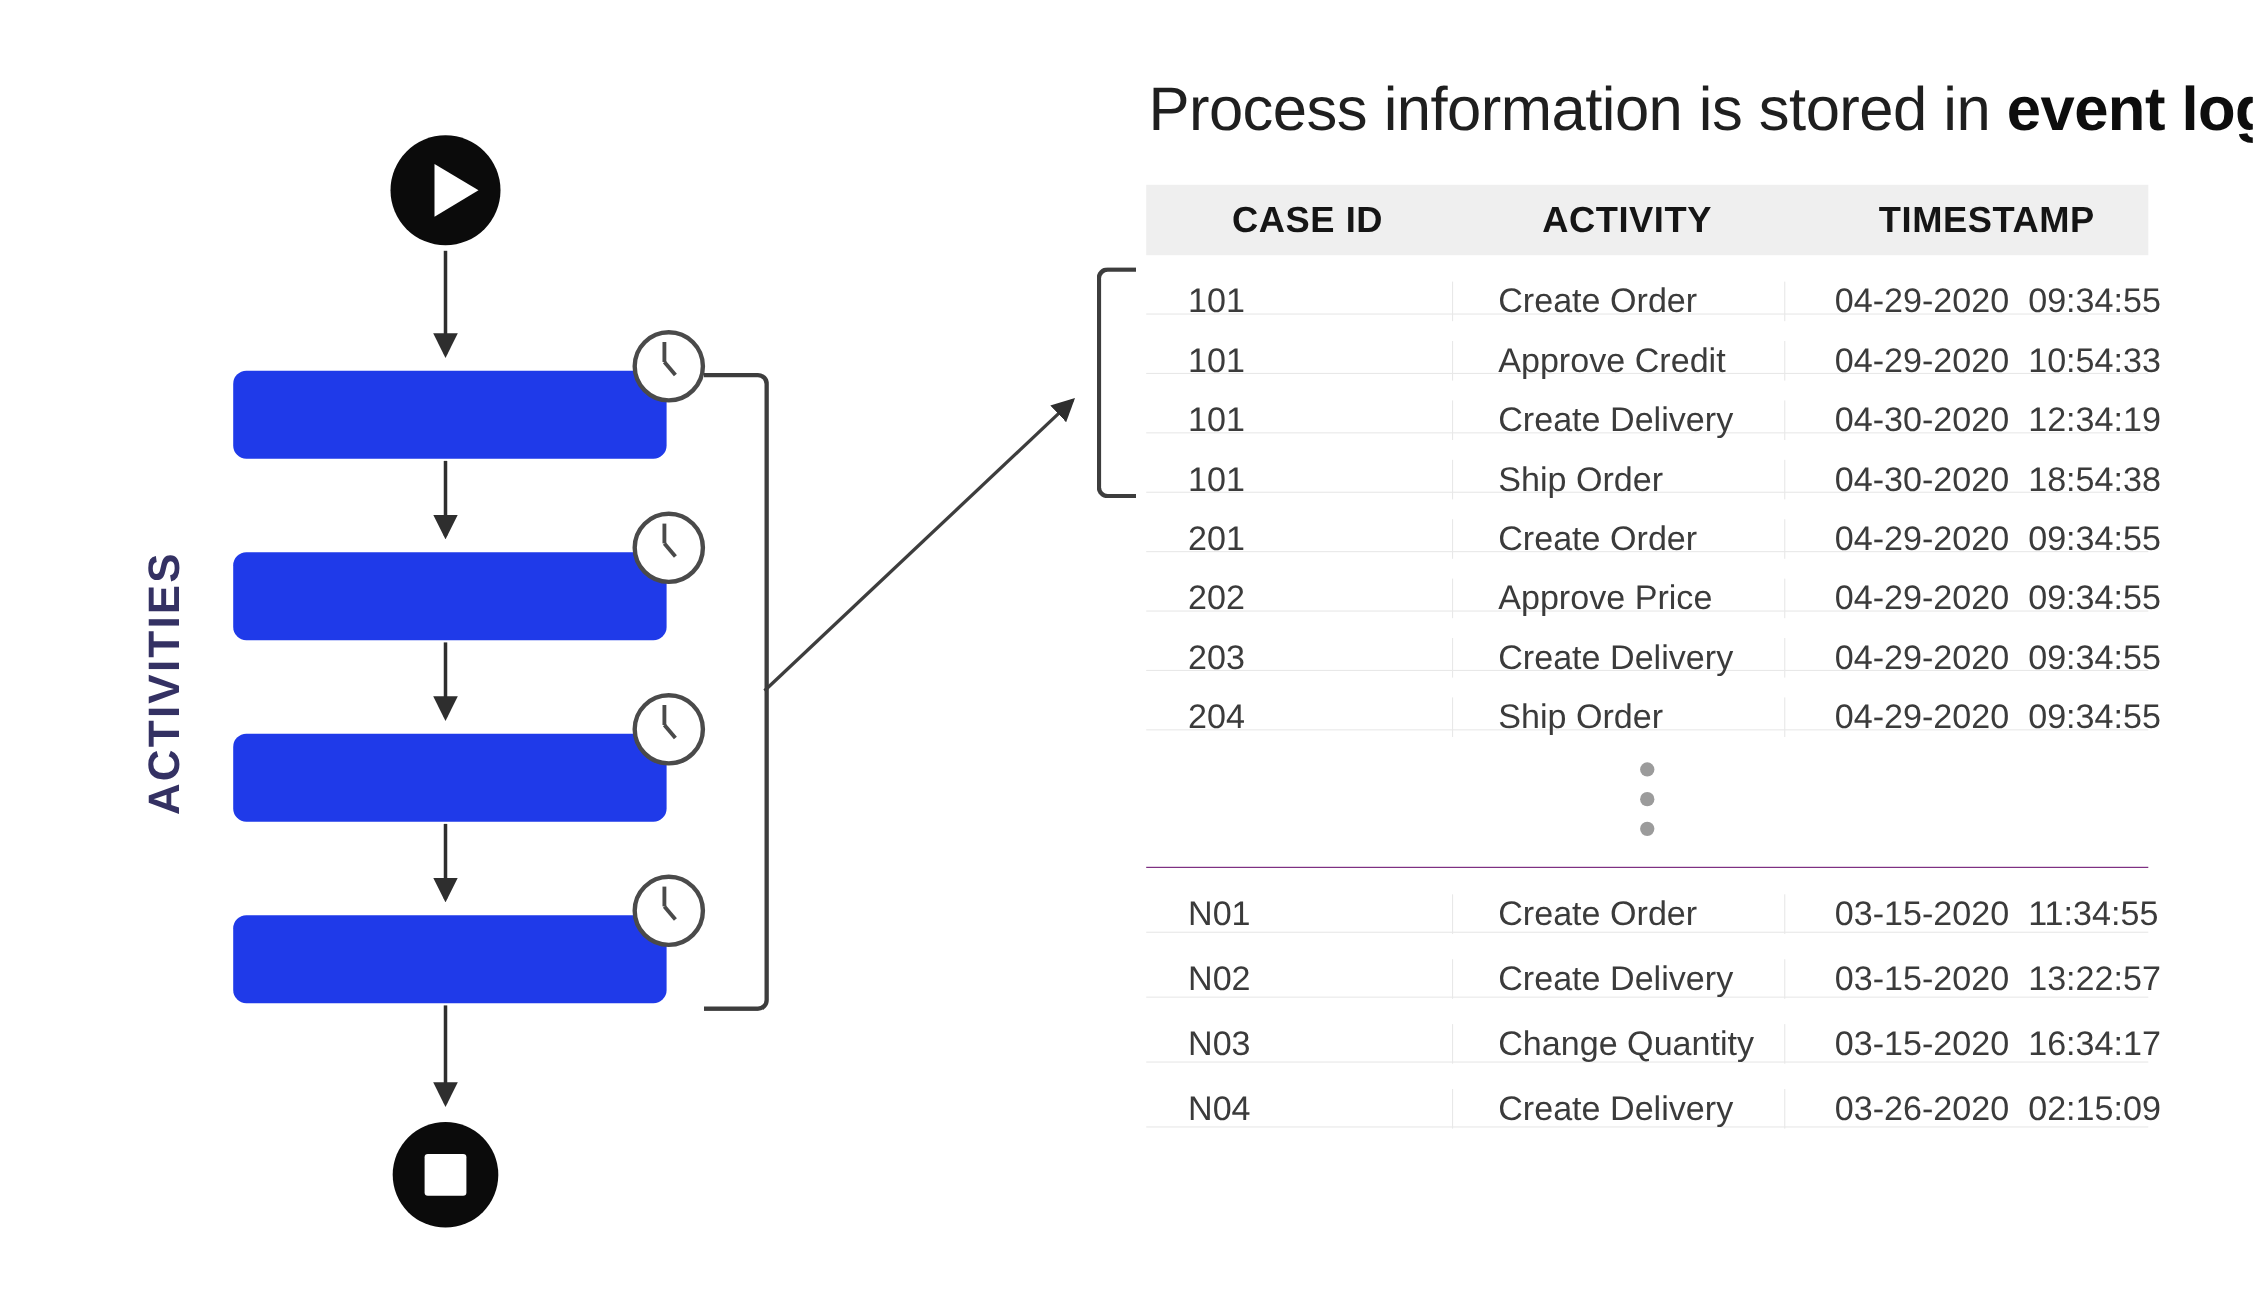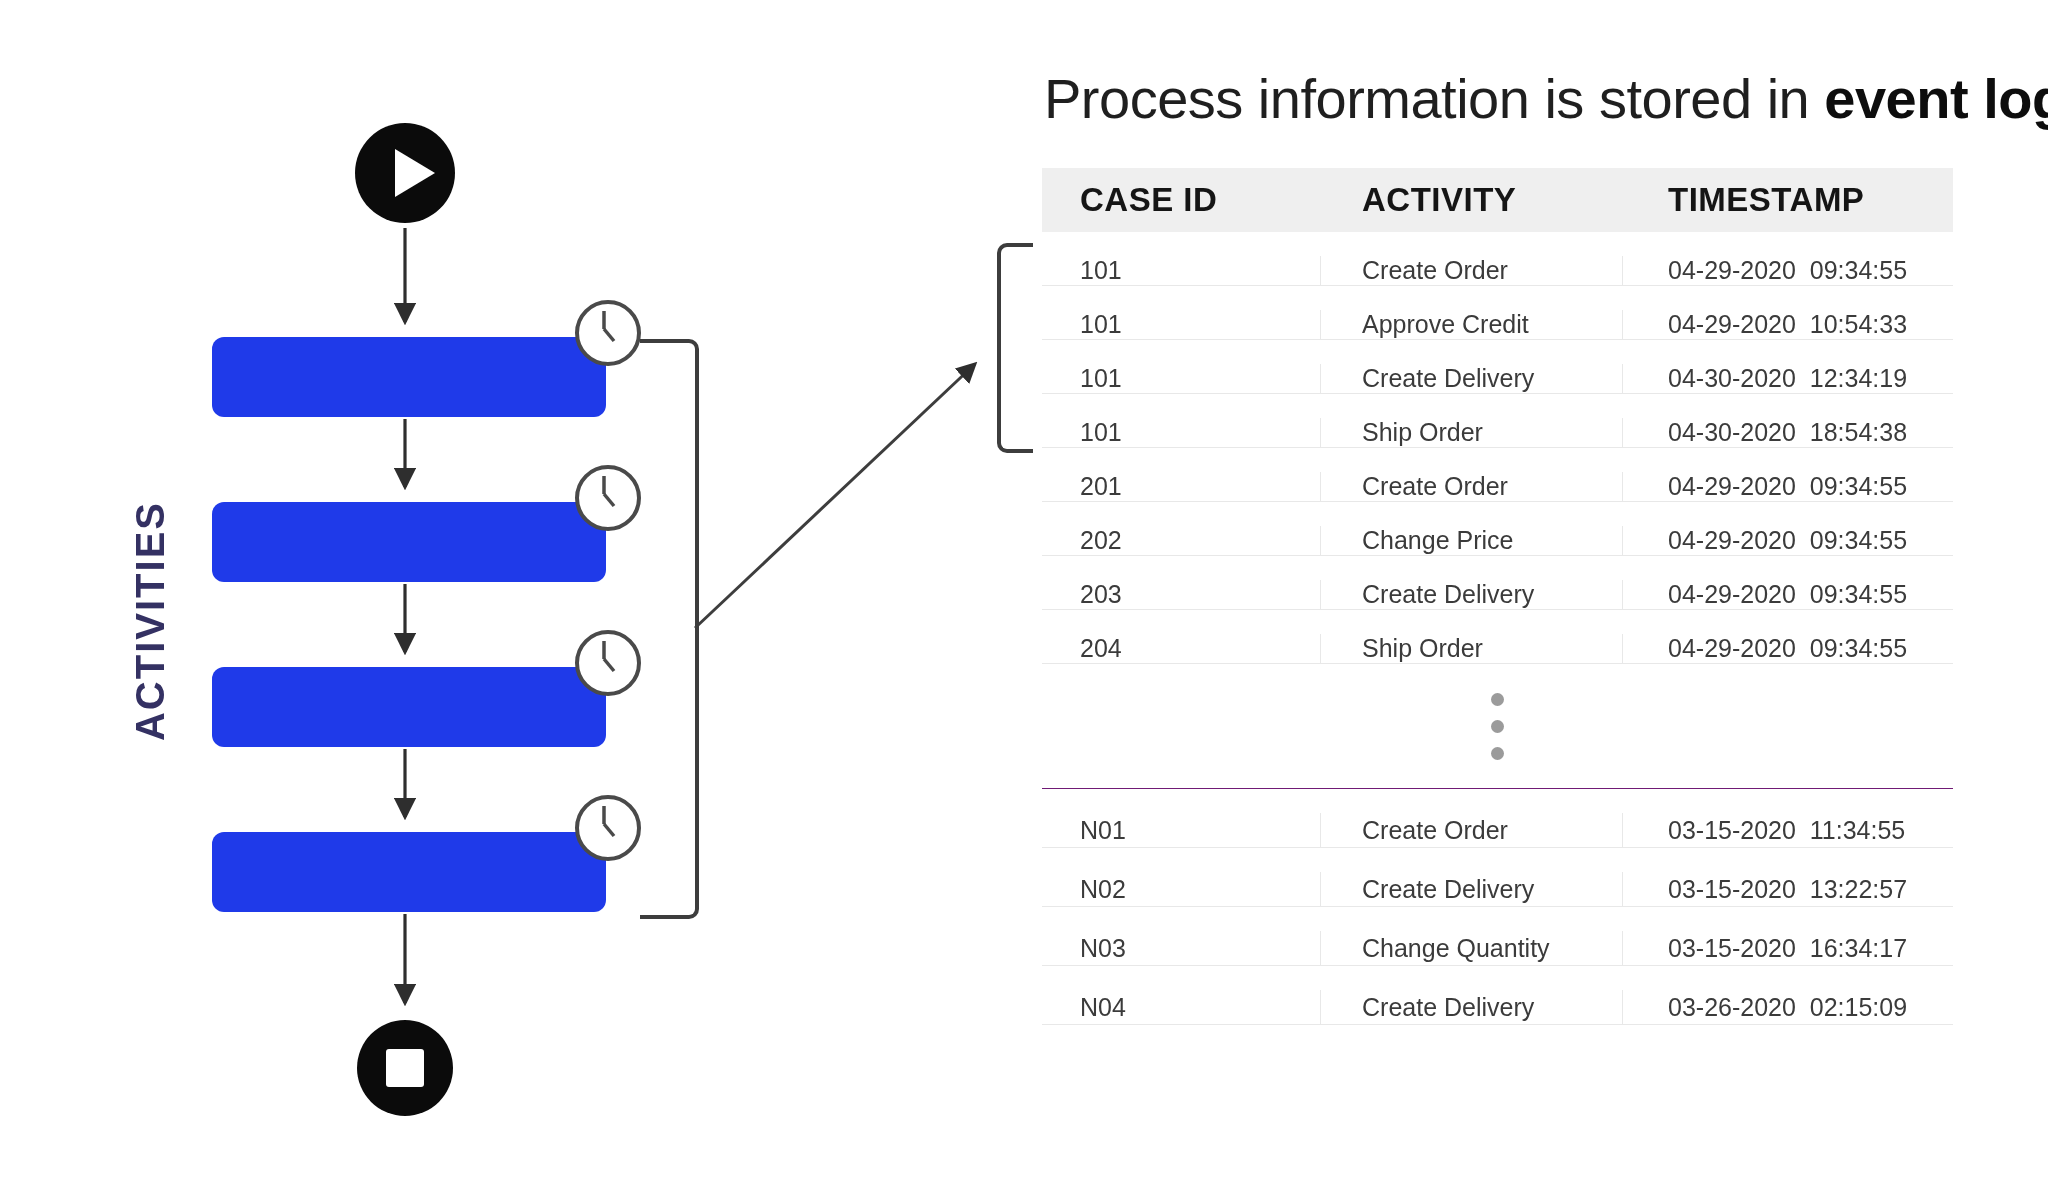--- a/index.html
+++ b/index.html
@@ -30,31 +30,31 @@
     border-radius:10px 0 0 10px;}
   .connector-layer{position:absolute;left:0;top:0;width:2048px;height:1195px;pointer-events:none;}
 
   
   .slide-title{position:absolute;left:1044px;top:66px;font-size:56px;letter-spacing:-0.5px;
     color:#1f1f1f;font-weight:400;white-space:nowrap;}
   .slide-title b{font-weight:800;color:#0d0d0d;}
 
   
   .event-table{position:absolute;left:1042px;top:168px;width:911px;}
-  .thead{display:grid;grid-template-columns:279px 302px 330px;height:64px;background:#efefef;}
+  .thead{display:grid;grid-template-columns:279px 302px 330px;height:64px;background:#efefef;padding-left:40px;}
   .thead .hcell{display:flex;align-items:center;font-size:33px;font-weight:800;
     letter-spacing:0.5px;color:#151515;}
   .cell,.hcell{box-sizing:border-box;}
   .c1{padding-left:38px;}.c2{padding-left:41px;}.c3{padding-left:45px;white-space:pre;}
   .rows .row{display:grid;grid-template-columns:279px 302px 330px;
     border-bottom:1px solid #e8e8e8;}
   .rows-top .row{height:53px;}
   .rows-bottom .row{height:58px;}
   .rows-bottom{border-top:1px solid #701a75;}
-  .rows .cell{display:flex;align-items:center;font-size:25px;color:#3b3b3b;margin-top:24px;}
+  .rows .cell{display:flex;align-items:center;font-size:31px;color:#3b3b3b;margin-top:24px;}
   .rows .c1,.rows .c2{border-right:1px solid #e8e8e8;}
   .dots-gap{height:124px;display:flex;flex-direction:column;align-items:center;
     justify-content:center;gap:14px;}
   .dot{width:13px;height:13px;border-radius:50%;background:#9b9b9b;}
 </style>
 </head>
 <body>
 
 <div class="canvas">
 
@@ -149,21 +149,21 @@
         <div class="cell c2">Ship Order</div>
         <div class="cell c3">04-30-2020  18:54:38</div>
       </div>
         <div class="row">
         <div class="cell c1">201</div>
         <div class="cell c2">Create Order</div>
         <div class="cell c3">04-29-2020  09:34:55</div>
       </div>
         <div class="row">
         <div class="cell c1">202</div>
-        <div class="cell c2">Change Price</div>
+        <div class="cell c2">Approve Price</div>
         <div class="cell c3">04-29-2020  09:34:55</div>
       </div>
         <div class="row">
         <div class="cell c1">203</div>
         <div class="cell c2">Create Delivery</div>
         <div class="cell c3">04-29-2020  09:34:55</div>
       </div>
         <div class="row">
         <div class="cell c1">204</div>
         <div class="cell c2">Ship Order</div>

